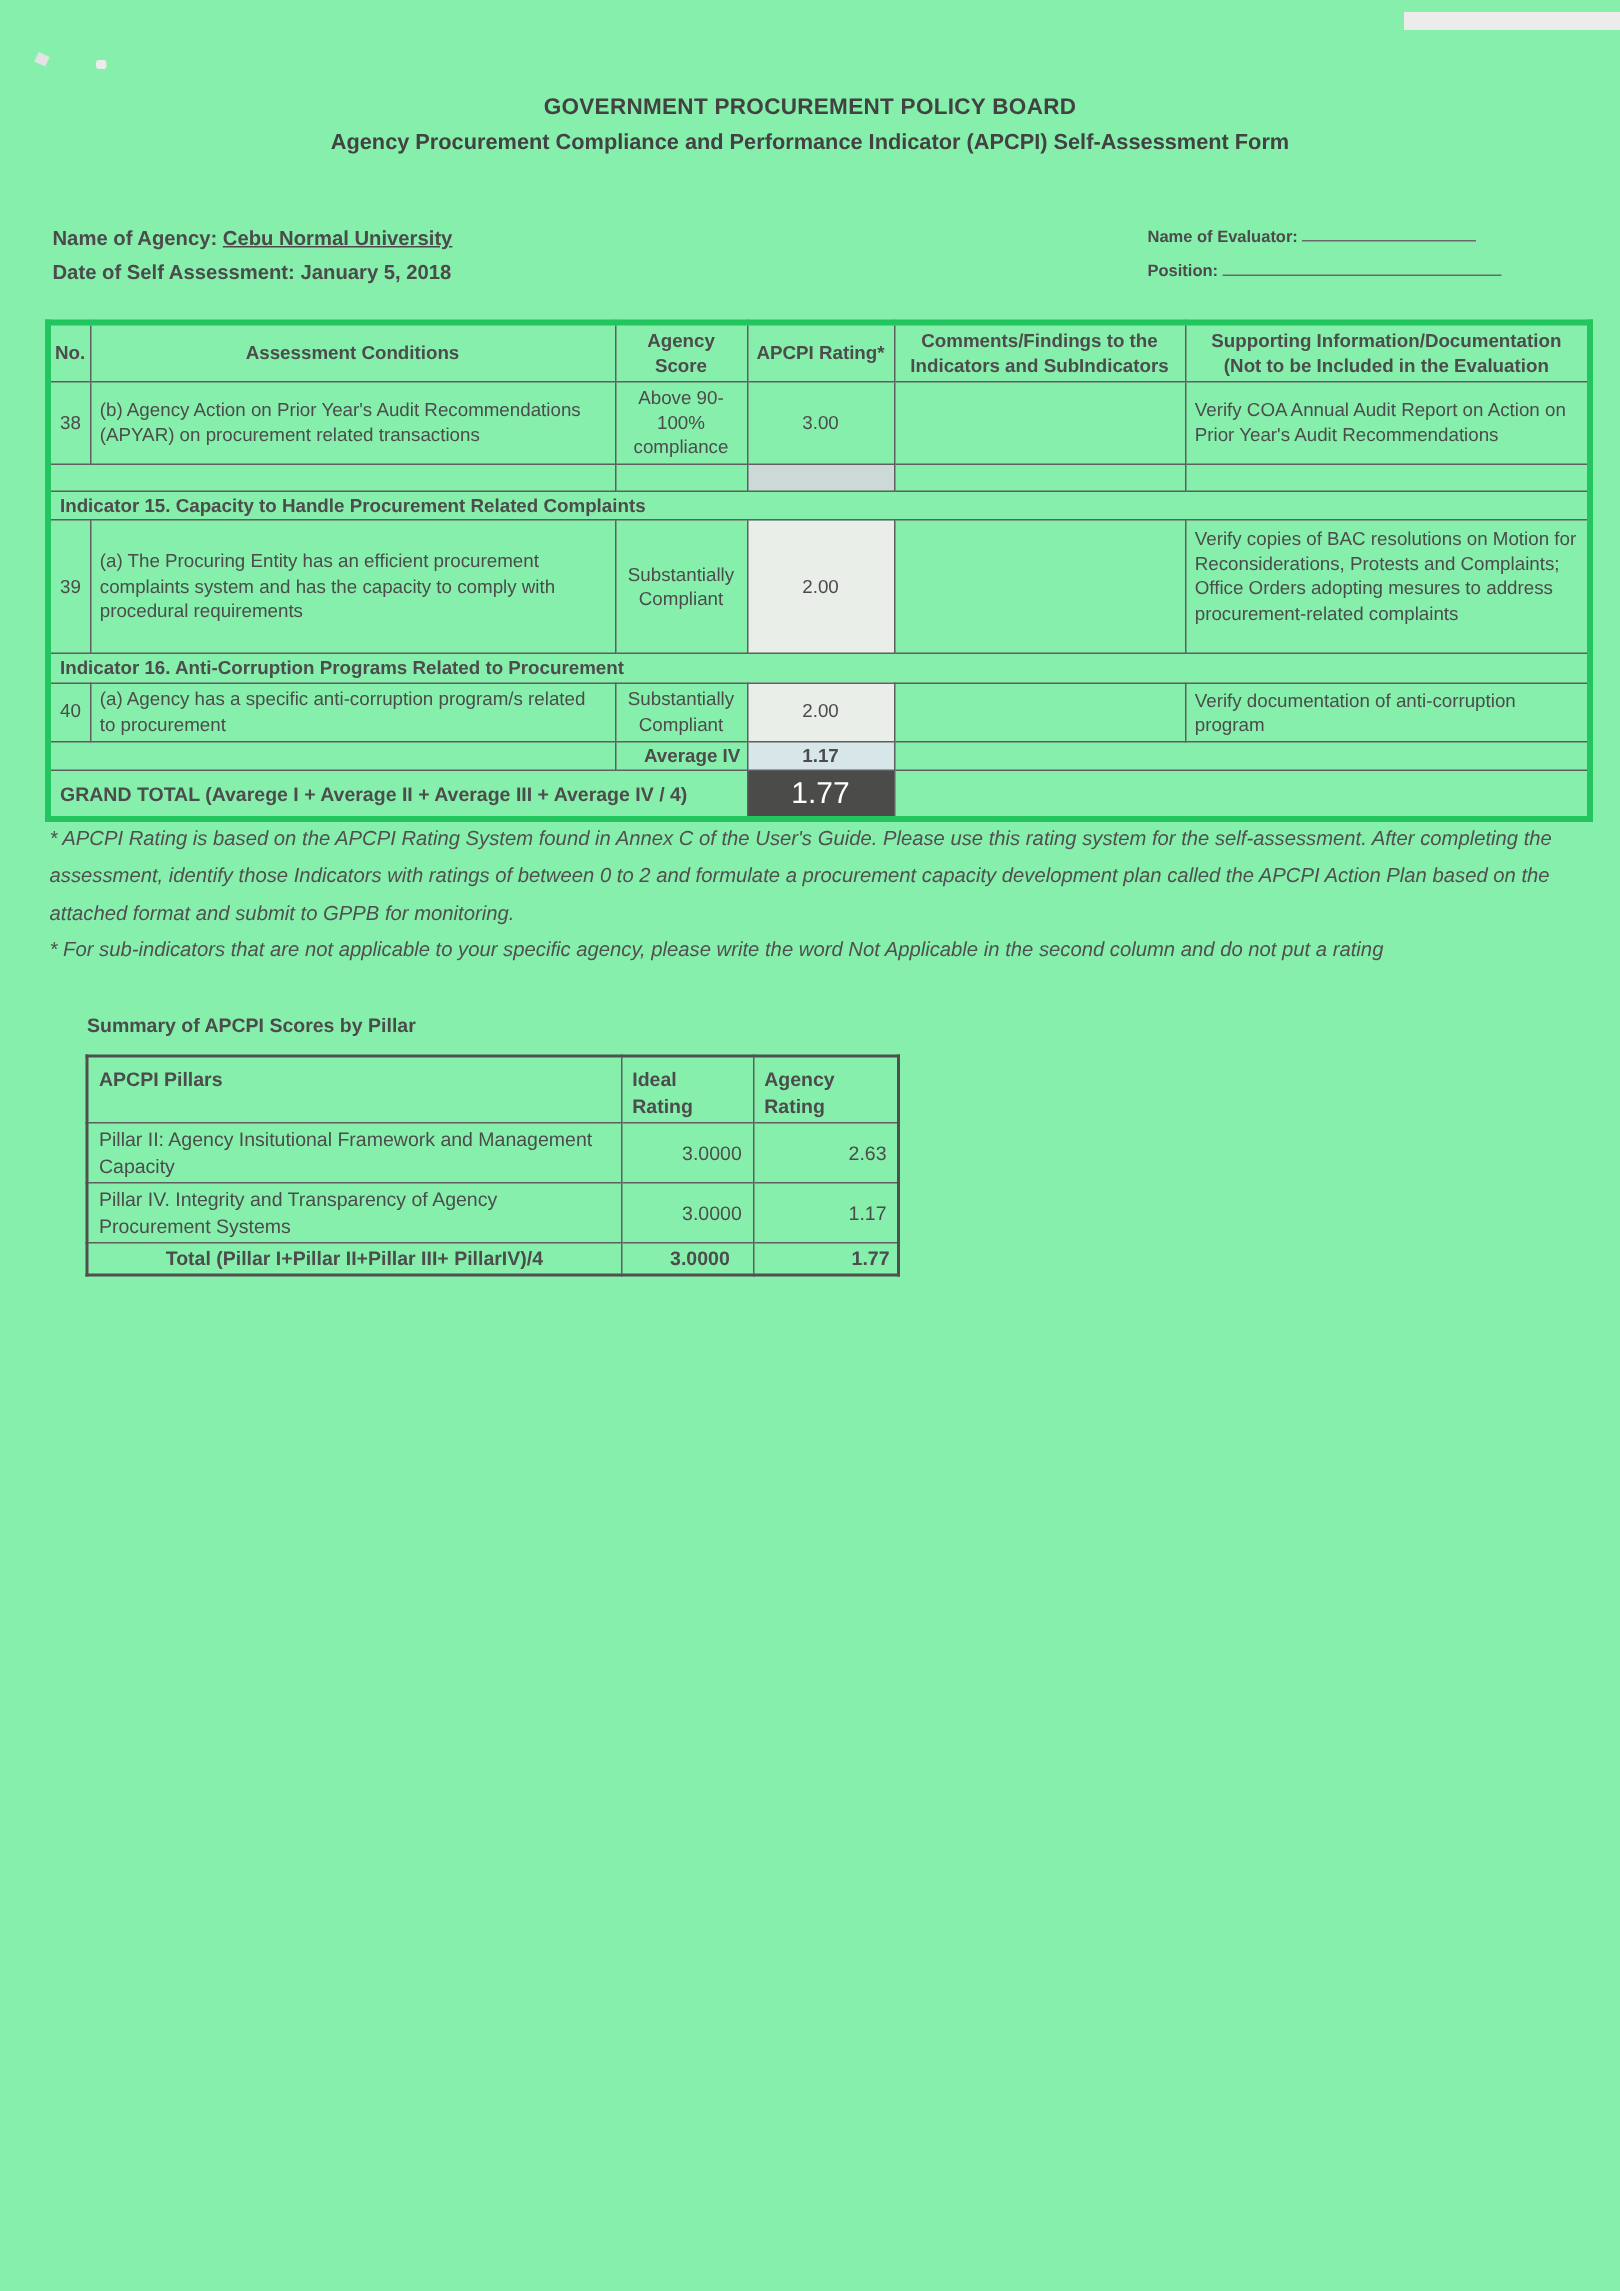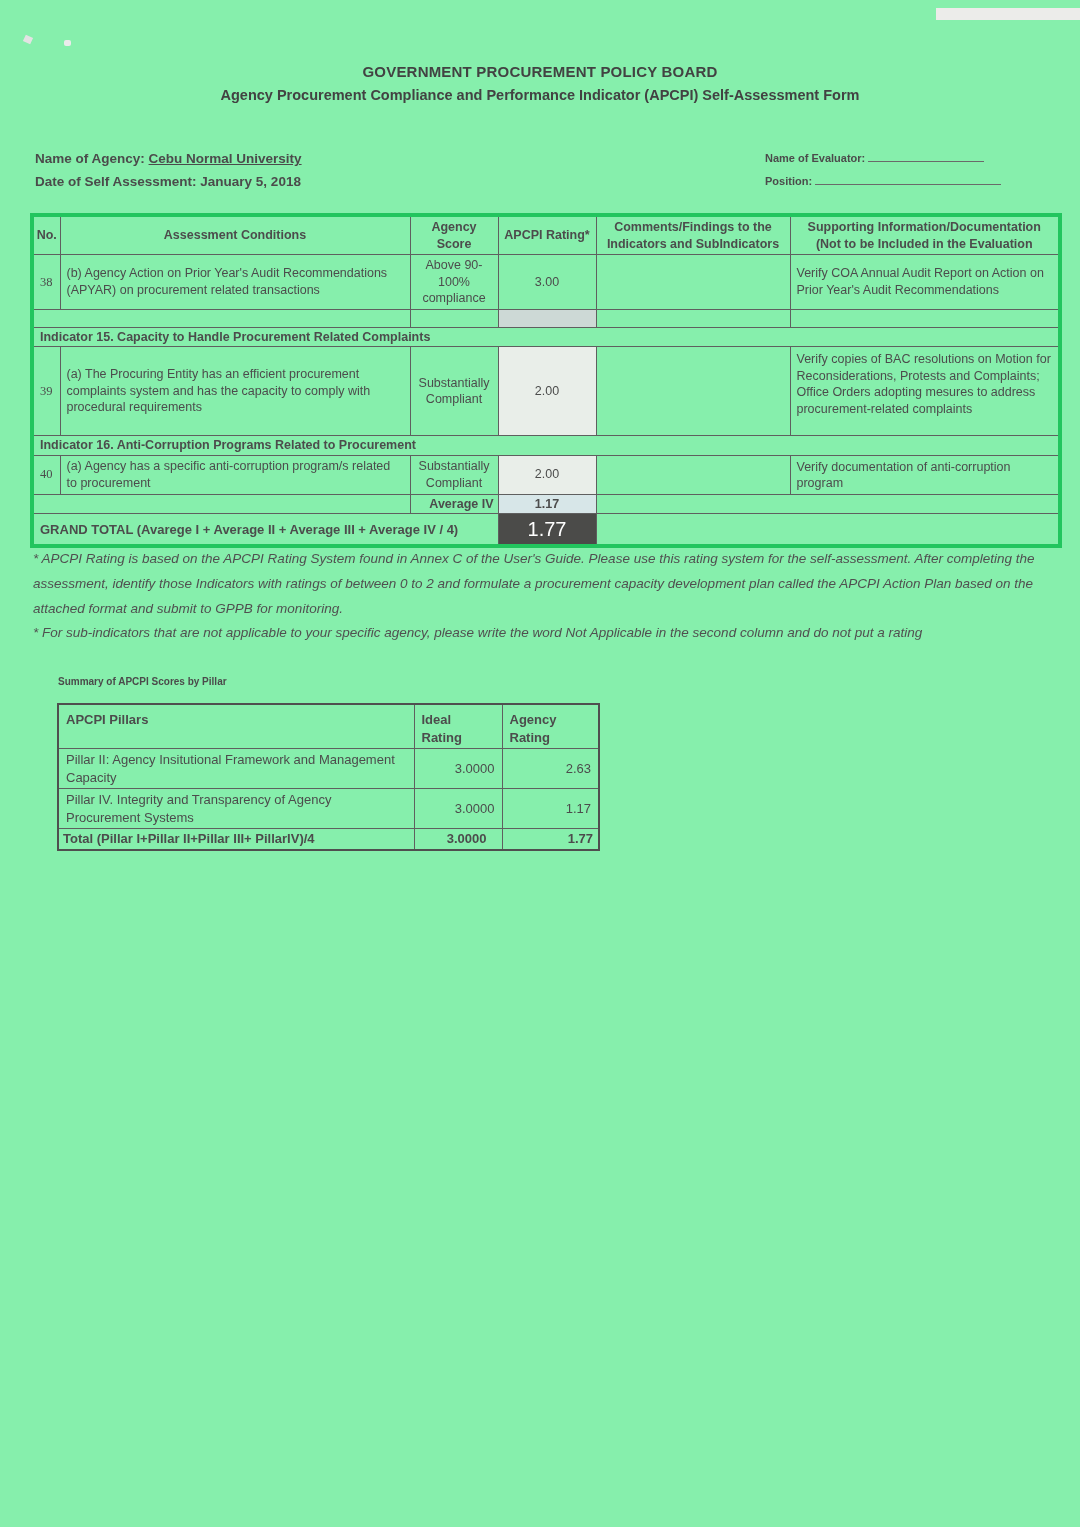--- a/index.html
+++ b/index.html
@@ -26,41 +26,41 @@
   .blank-position { width: 186px; }
 
   
   table { border-collapse: collapse; table-layout: fixed; }
   .main-table { position: absolute; left: 30px; top: 213px; width: 1028px; font-size: 12.5px; color: #4c4c4c; }
   .main-table td, .main-table th { border: 1px solid #5f5f5f; vertical-align: middle; padding: 2px 6px; line-height: 1.32; }
   .main-table { border: 4px solid #22c55e; }
   .main-table th { font-weight: bold; text-align: center; padding: 2px 4px; }
   .cell-center { text-align: center; }
   .cell-left { text-align: left; }
-  .no-cell { padding: 2px 2px 2px 4px; text-align: left; font-family: Liberation Serif, serif; }
+  .no-cell { padding: 2px 2px 2px 4px; text-align: left; }
   .indicator-row td { font-weight: bold; text-align: left; padding: 1px 6px; }
   .avg-label { font-weight: bold; text-align: right; }
   .avg-value { font-weight: bold; text-align: center; }
   .grand-label { font-weight: bold; font-size: 13px; }
   .grand-value { font-size: 20px; text-align: center; font-weight: normal; }
 
   
   .footnote { position: absolute; left: 33px; width: 1014px; font-size: 13.5px; font-style: italic; color: #505050; line-height: 1.85; }
   .footnote1 { top: 547px; }
   .footnote2 { top: 621px; }
 
   
-  .summary-heading { position: absolute; left: 58px; top: 676px; font-size: 10px; font-weight: bold; color: #4b4b4b; }
+  .summary-heading { position: absolute; left: 58px; top: 676px; font-size: 13px; font-weight: bold; color: #4b4b4b; }
   .summary-table { position: absolute; left: 57px; top: 703px; width: 541px; font-size: 13px; color: #4c4c4c; border: 2px solid #4f4f4f; }
   .summary-table td, .summary-table th { border: 1px solid #5f5f5f; vertical-align: middle; padding: 2px 7px; line-height: 1.35; }
   .summary-table th { font-weight: bold; text-align: left; }
   .num-right { text-align: right; padding-right: 5px; }
   .ideal-cell { text-align: right; padding-right: 15px; }
   .total-row td { font-weight: bold; }
-  .total-label { text-align: left; }
+  .total-label { text-align: center; }
 </style>
 </head>
 <body>
 
 <div class="page">
 
   <div class="artifact-strip"></div>
   <div class="artifact-speck1"></div>
   <div class="artifact-speck2"></div>
 

